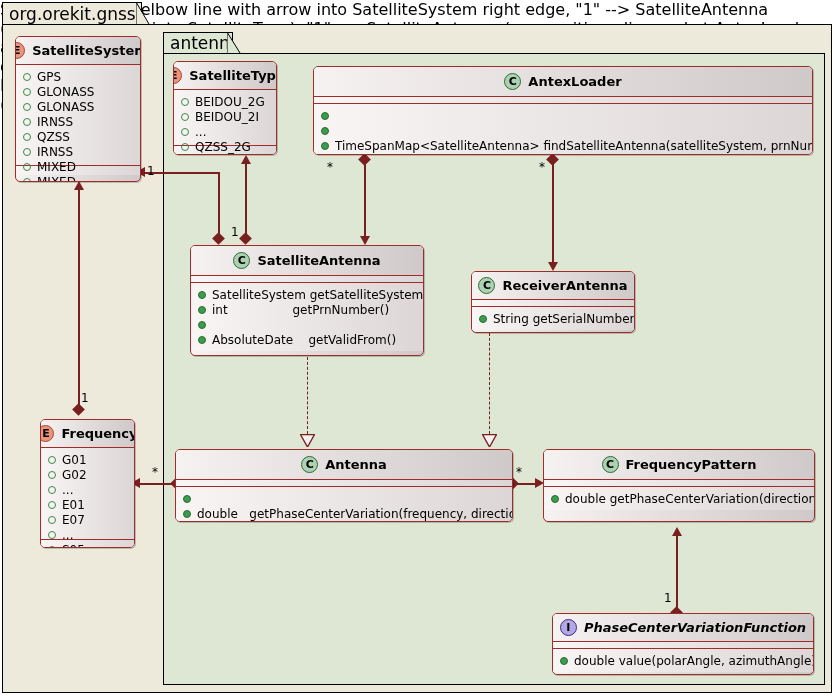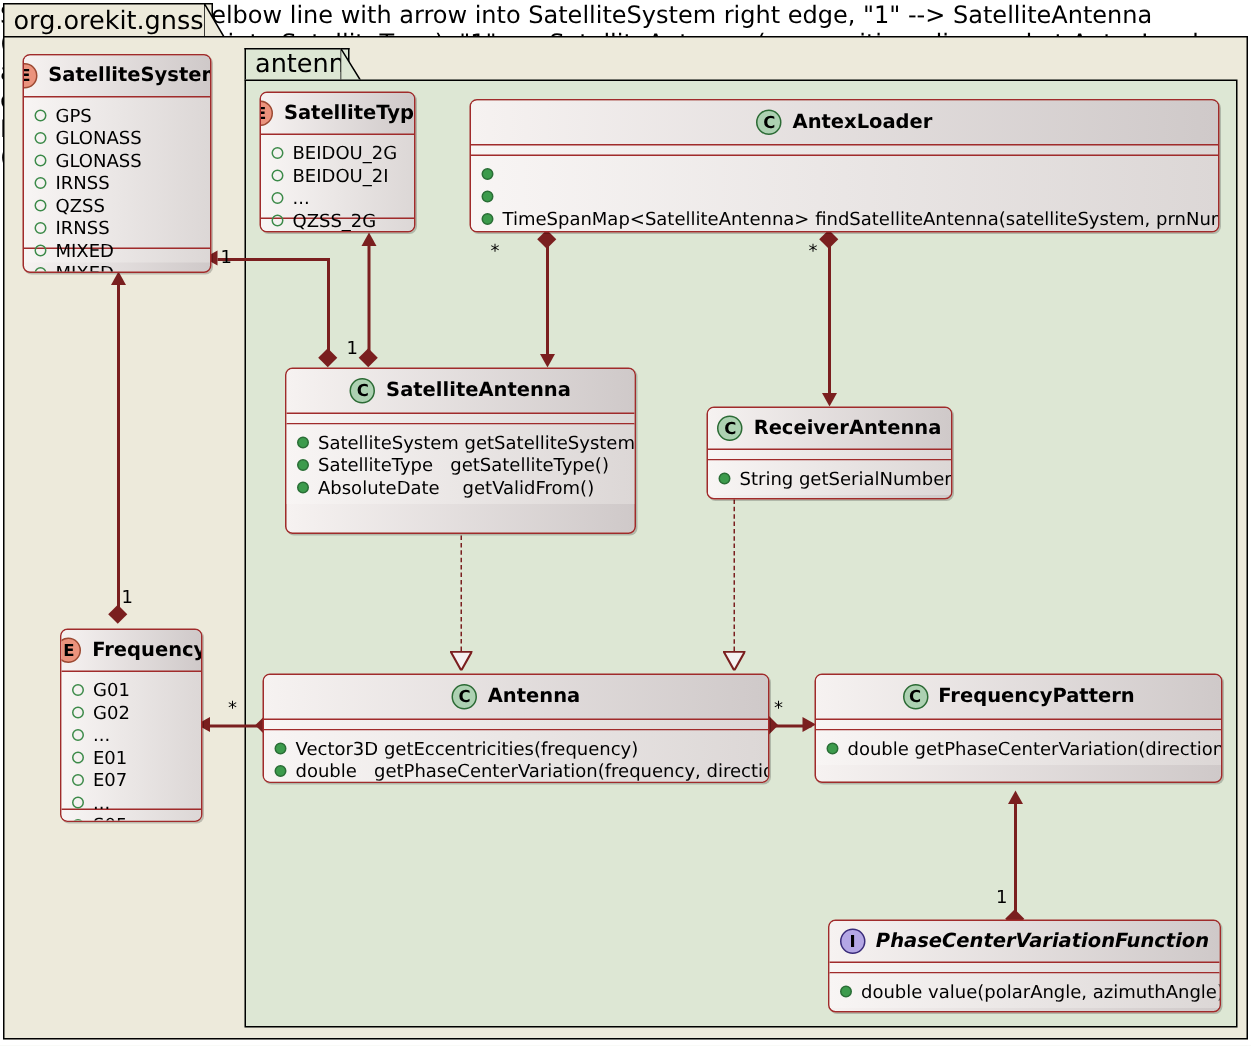--- a/index.html
+++ b/index.html
@@ -356,21 +356,24 @@
       <span class="cls-title">SatelliteAntenna</span>
     </div>
     <div class="cls-body spacer"></div>
     <div class="cls-body">
       <div class="row">
         <span class="vis vis-pub"></span>
         <span>SatelliteSystem getSatelliteSystem()</span>
       </div>
       <div class="row">
         <span class="vis vis-pub"></span>
-        <span>SatelliteType   getSatelliteType()</span>
+        <span>int                 getPrnNumber()</span>
+      </div>
+      <div class="row">
+        <span class="vis vis-pub"></span>
       </div>
       <div class="row">
         <span class="vis vis-pub"></span>
         <span>AbsoluteDate    getValidFrom()</span>
       </div>
     </div>
   </div>
 
   
   <div class="cls" style="left:471px; top:271px; width:164px; height:62px;">
@@ -429,21 +432,20 @@
   
   <div class="cls" style="left:175px; top:449px; width:338px; height:73px;">
     <div class="cls-header tall">
       <span class="badge badge-C">C</span>
       <span class="cls-title">Antenna</span>
     </div>
     <div class="cls-body spacer"></div>
     <div class="cls-body">
       <div class="row">
         <span class="vis vis-pub"></span>
-        <span>Vector3D getEccentricities(frequency)</span>
       </div>
       <div class="row">
         <span class="vis vis-pub"></span>
         <span>double   getPhaseCenterVariation(frequency, direction)</span>
       </div>
     </div>
   </div>
 
   
   <div class="cls" style="left:543px; top:449px; width:272px; height:73px;">

